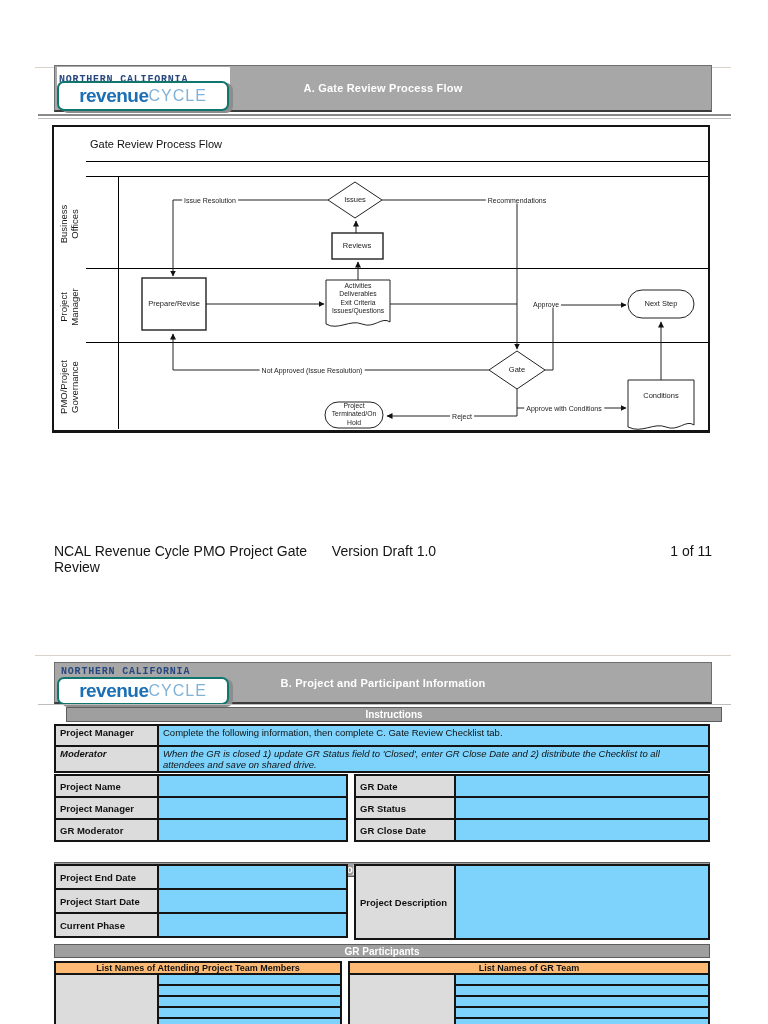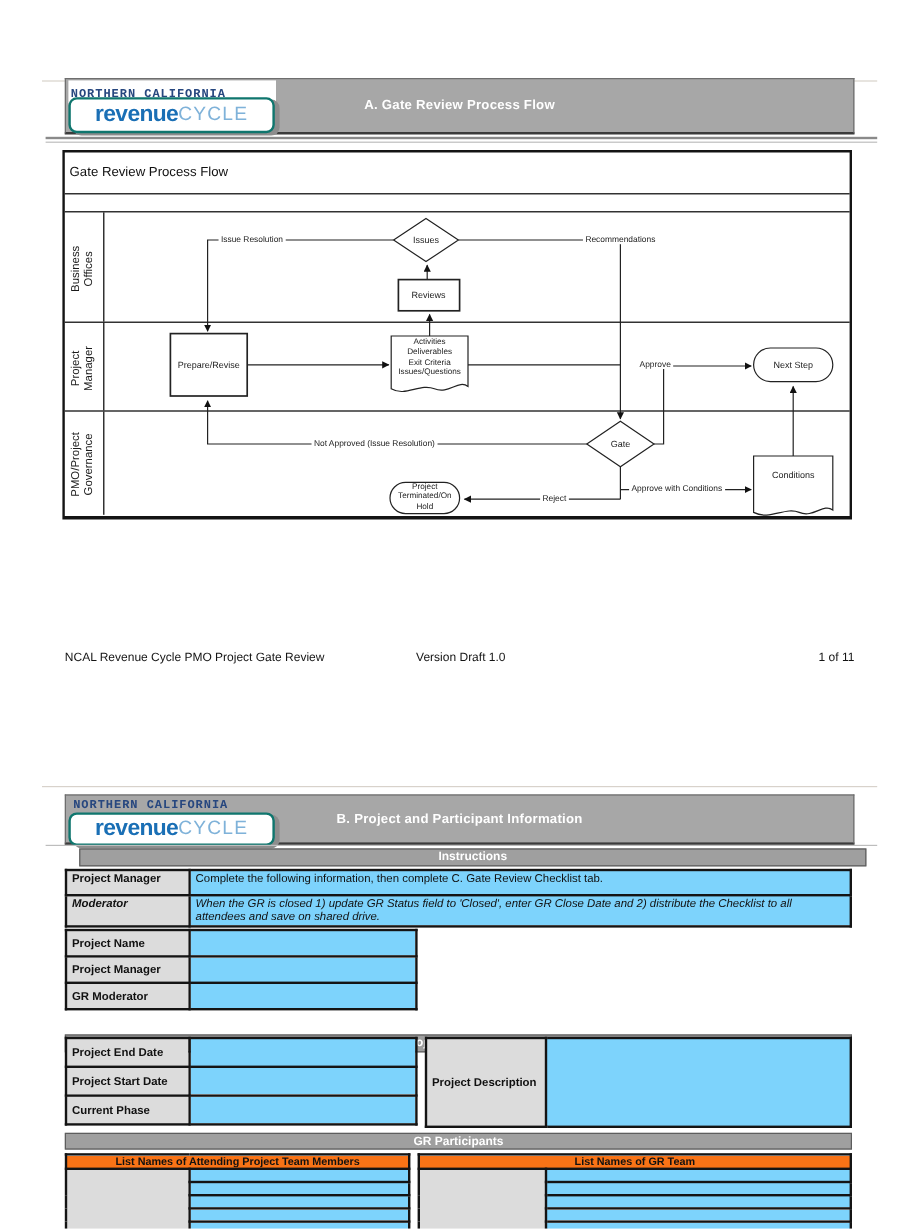--- a/index.html
+++ b/index.html
@@ -14,43 +14,43 @@
                 text-align:center;color:#ffffff;font-weight:bold;font-size:11px;letter-spacing:.2px;}
   .nc{font-family:Liberation Mono, monospace;font-weight:bold;font-size:10px;letter-spacing:.8px;
       color:#27477f;white-space:nowrap;}
   .nc-strip{position:absolute;background:#ffffff;padding:1px 4px 0 2px;}
   .logo-box{position:absolute;background:#ffffff;border:2px solid #0f766e;border-radius:7px;
             box-shadow:4px 2px 0 #8d8d8d;display:flex;align-items:center;justify-content:center;
             white-space:nowrap;}
   .logo-rev{font-weight:bold;font-size:19px;color:#1a6fb5;letter-spacing:-.5px;}
   .logo-cyc{font-size:16px;color:#7fb2d9;letter-spacing:1px;}
   
-  .chartbox{position:absolute;background:#fff;border:2px solid #141414;border-bottom-width:3px;box-sizing:border-box;}
+  .chartbox{position:absolute;background:#fff;border:2px solid #141414;border-bottom-width:3px;box-sizing:border-box;padding-left:32px;}
   .c-title{height:34px;border-bottom:1px solid #000;display:flex;align-items:center;padding-left:4px;
            font-size:11px;}
   .c-empty{height:14px;border-bottom:1px solid #000;}
   .c-lane{position:relative;border-bottom:1px solid #000;}
   .c-lane.last{border-bottom:none;}
   .c-lcell{position:absolute;left:0;top:0;bottom:0;width:32px;border-right:1px solid #000;}
   .vlabel{position:absolute;display:flex;align-items:center;justify-content:center;
           font-size:9.5px;line-height:1.12;text-align:center;white-space:pre-line;color:#1a1a1a;
           transform:rotate(-90deg);}
   .nlbl{position:absolute;transform:translate(-50%,-50%);font-size:7.5px;color:#1c1c1c;
         text-align:center;white-space:pre-line;line-height:1.25;}
   .nlbl.small{font-size:6.8px;}
   .elbl{position:absolute;transform:translate(-50%,-50%);font-size:7px;color:#1c1c1c;
         background:#fff;padding:0 2px;white-space:nowrap;}
-  .footer{position:absolute;font-size:10px;color:#141414;}
+  .footer{position:absolute;font-size:14px;color:#141414;}
   
   .bar{position:absolute;background:#9f9f9f;border:1px solid #5d5d5d;color:#fff;font-weight:bold;
        font-size:10px;text-align:center;line-height:14px;box-sizing:border-box;}
   table.t{position:absolute;border-collapse:collapse;table-layout:fixed;font-size:9.5px;}
   table.t td{border:2px solid #141414;padding:1px 4px;background:#7dd3fc;overflow:hidden;}
   table.t td.lbl{background:#dcdcdc;font-weight:bold;}
-  table.t td.hdr{background:#f97316;font-weight:bold;text-align:center;font-size:9px;padding:0 2px;}
+  table.t td.hdr{background:#fdba74;font-weight:bold;text-align:center;font-size:9px;padding:0 2px;}
   table.t td.gcell{background:#dcdcdc;}
   table.t td.top{vertical-align:top;}
   table.t td.mid{vertical-align:middle;}
 </style>
 </head>
 <body>
 
 <div class="screen">
 
   <div class="rule-light" style="left:35px;top:67px;width:696px;"></div>
@@ -192,20 +192,40 @@
     <tr style="height:22px;">
           <td class="lbl mid">Project Manager</td>
           <td class="mid"></td>
         </tr>
     <tr style="height:22px;">
           <td class="lbl mid">GR Moderator</td>
           <td class="mid"></td>
         </tr>
   </tbody>
     </table>
+  <table class="t" style="left:354px;top:774px;width:356px;">
+    <colgroup>
+        <col style="width:100px;">
+        <col>
+      </colgroup>
+    <tbody>
+        <tr style="height:22px;">
+          <td class="lbl mid">GR Date</td>
+          <td class="mid"></td>
+        </tr>
+    <tr style="height:22px;">
+          <td class="lbl mid">GR Status</td>
+          <td class="mid"></td>
+        </tr>
+    <tr style="height:22px;">
+          <td class="lbl mid">GR Close Date</td>
+          <td class="mid"></td>
+        </tr>
+  </tbody>
+    </table>
 
   <div class="bar" style="left:54px;top:846px;width:656px;height:15px;margin-top:16px;">Project Information</div>
 
   <table class="t" style="left:54px;top:864px;width:294px;">
     <colgroup>
         <col style="width:103px;">
         <col>
       </colgroup>
     <tbody>
         <tr style="height:24px;">

